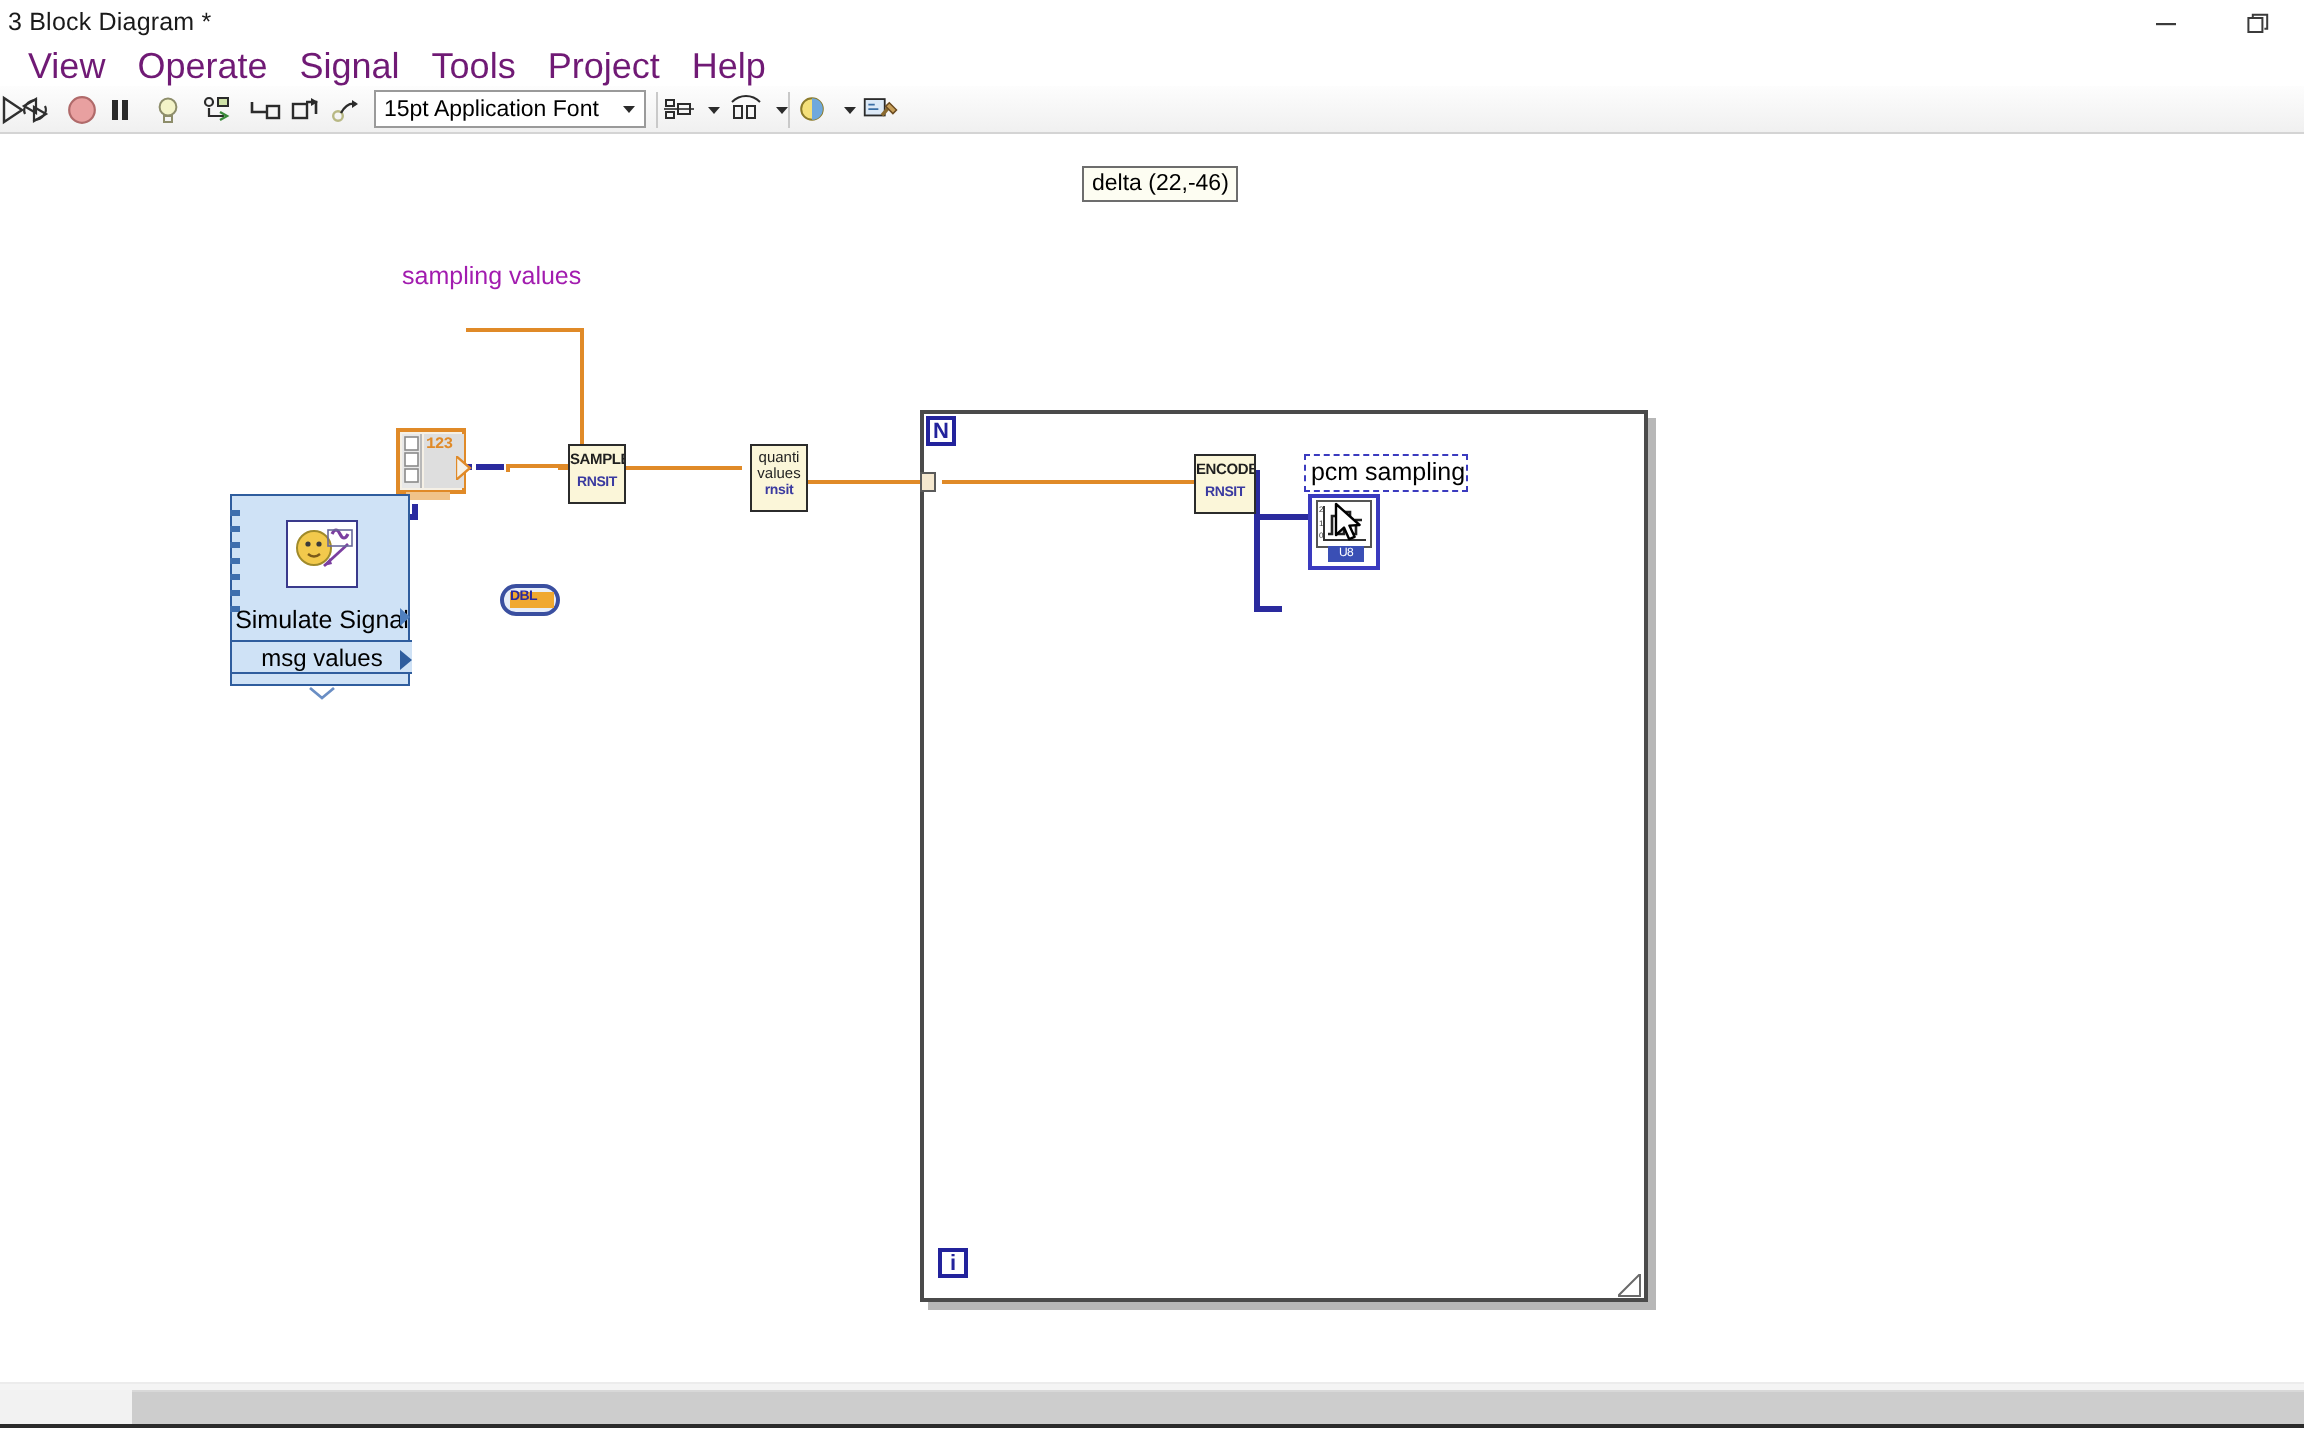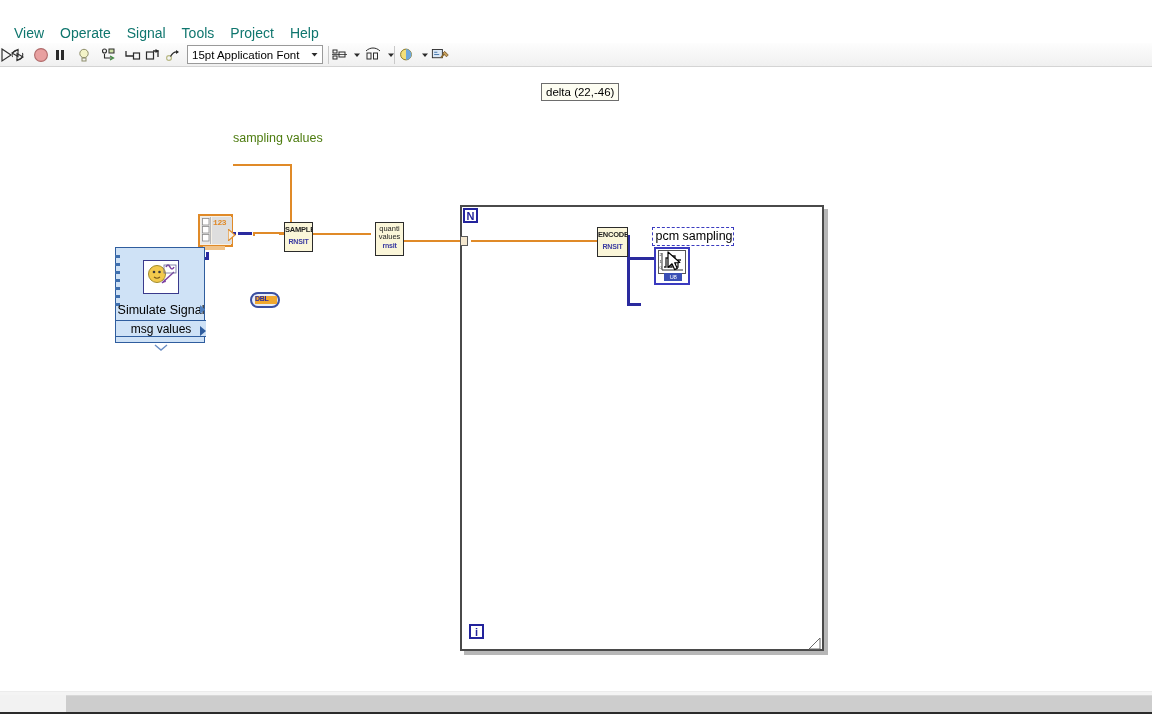--- a/index.html
+++ b/index.html
@@ -54,22 +54,22 @@
     position: absolute;
     left: 0; top: 23px;
     width: 1152px; height: 20px;
     background: #ffffff;
     display: flex;
     align-items: center;
     padding-left: 6px;
     box-sizing: border-box;
   }
   .menu-item {
-    font-size: 14px;
-    color: #0f766e;
+    font-size: 18px;
+    color: #701a75;
     padding: 1px 8px;
     white-space: nowrap;
     cursor: default;
   }
 
   
   .toolbar {
     position: absolute;
     left: 0; top: 43px;
     width: 1152px; height: 24px;
@@ -181,24 +181,23 @@
   .bottom-line {
     position: absolute;
     left: 0; top: 712px; width: 1152px; height: 2px;
     background: #2b2b2b;
   }
 
   
   .lbl {
     position: absolute;
     font-size: 12.5px;
-    color: #4d7c0f;
+    color: #a21caf;
     white-space: nowrap;
     line-height: 14px;
-    margin-left: 32px;
   }
 
   
   .express-vi {
     position: absolute;
     left: 115px; top: 180px;
     width: 90px; height: 96px;
     background: #cfe2f6;
     border: 1px solid #2f5d9e;
     box-sizing: border-box;
@@ -446,20 +445,36 @@
     background: #f5e8cf;
     border: 1px solid #5a5a5a;
     box-sizing: border-box;
   }
 </style>
 </head>
 <body>
 
 <div id="app">
 
+  <div class="titlebar">
+    <div class="title-text">3 Block Diagram *</div>
+    <div class="win-btns">
+      <div class="win-btn">
+        <svg width="12" height="12" viewBox="0 0 12 12">
+            <rect x="1" y="5.5" width="10" height="1.1" fill="#3b3b3b"></rect>
+          </svg>
+      </div>
+      <div class="win-btn">
+        <svg width="12" height="12" viewBox="0 0 12 12">
+          <rect x="1.2" y="3" width="7" height="7" fill="none" stroke="#3b3b3b" stroke-width="1"></rect>
+          <path d="M3.4 3 V1.4 H10.6 V8.4 H9.2" fill="none" stroke="#3b3b3b" stroke-width="1"></path>
+        </svg>
+      </div>
+    </div>
+  </div>
 
   <div class="menubar">
     <div class="menu-item">View</div>
     <div class="menu-item">Operate</div>
     <div class="menu-item">Signal</div>
     <div class="menu-item">Tools</div>
     <div class="menu-item">Project</div>
     <div class="menu-item">Help</div>
   </div>
 

